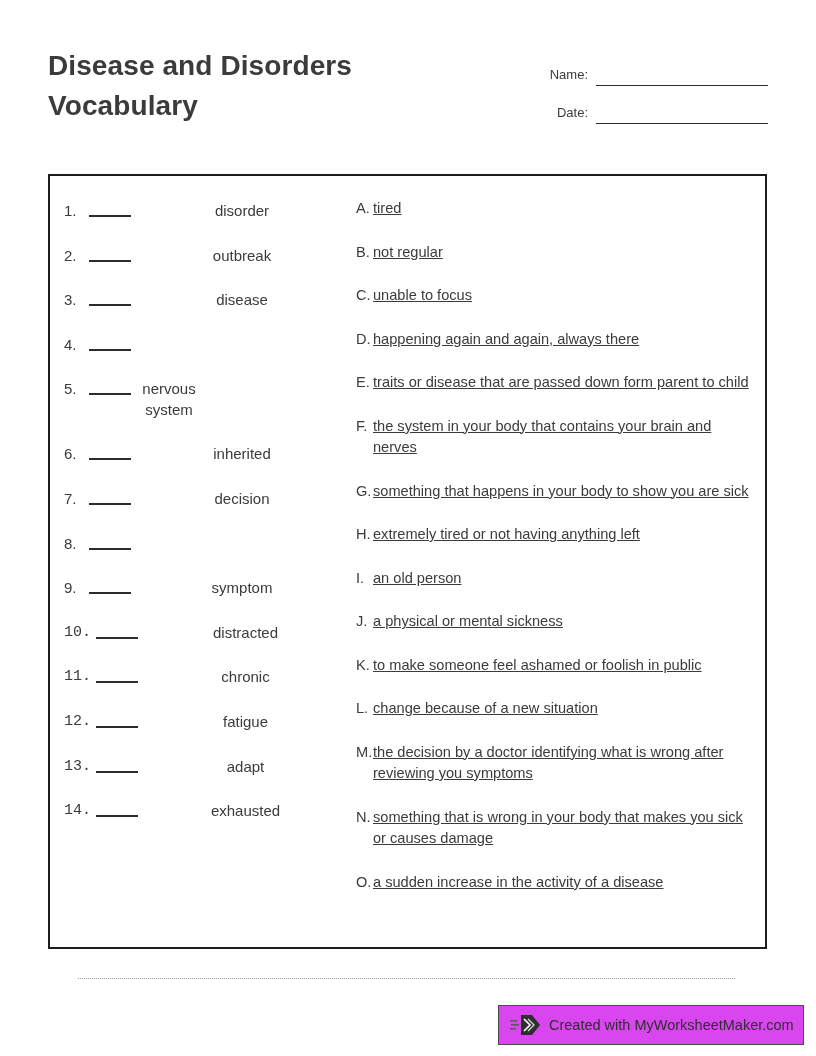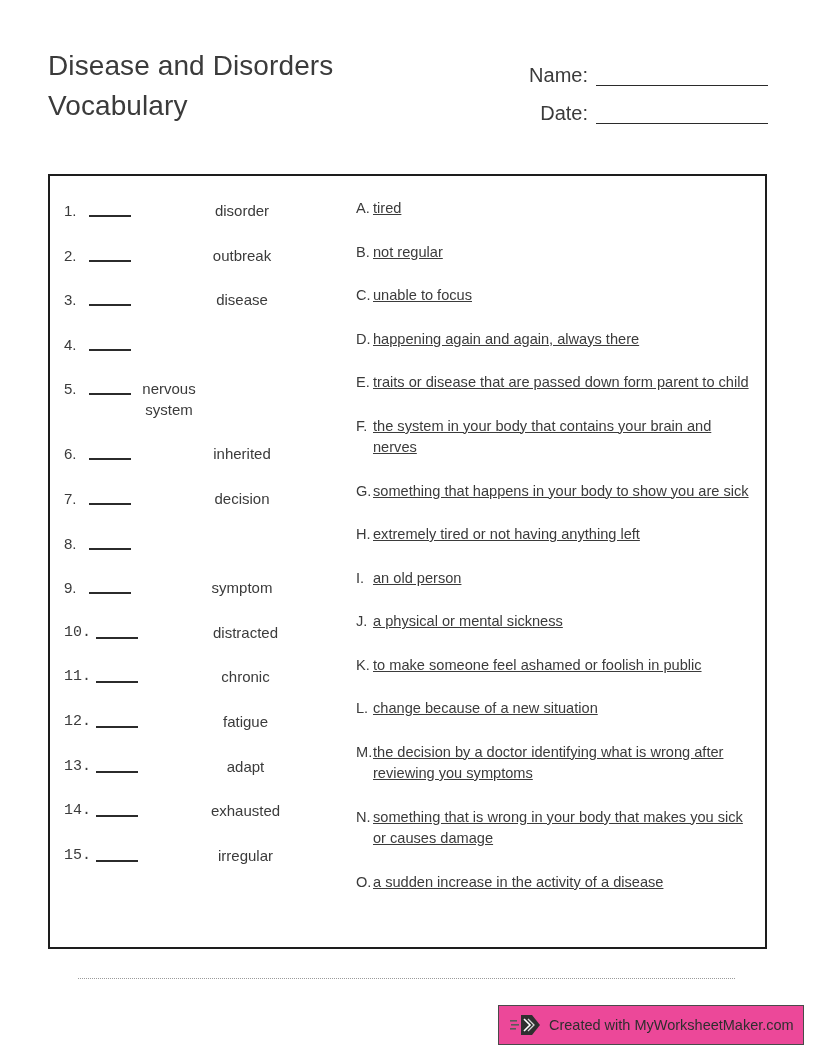--- a/index.html
+++ b/index.html
@@ -23,38 +23,38 @@
     width: 816px;
     height: 150px;
   }
   .worksheet-title {
     position: absolute;
     left: 48px;
     top: 46px;
     width: 430px;
     font-size: 28px;
     line-height: 40px;
-    font-weight: 400;
+    font-weight: 700;
     color: #3b3b3b;
     letter-spacing: 0.1px;
   }
   .namedate {
     position: absolute;
     right: 48px;
     top: 48px;
     width: 282px;
   }
   .nd-row {
     display: flex;
     align-items: flex-end;
     justify-content: flex-end;
     height: 38px;
   }
   .nd-label {
-    font-size: 20px;
+    font-size: 13px;
     color: #3b3b3b;
     padding-right: 8px;
     white-space: nowrap;
     line-height: 22px;
   }
   .nd-line {
     width: 172px;
     border-bottom: 1.6px solid #2b2b2b;
     height: 20px;
   }
@@ -149,21 +149,21 @@
   .footer-badge {
     position: absolute;
     left: 498px;
     top: 1005px;
     width: 306px;
     height: 40px;
     border: 1.5px solid #4a4a4a;
     box-sizing: border-box;
     display: flex;
     align-items: center;
-    background: #ec4899;
+    background: #d946ef;
   }
   .badge-logo {
     flex: 0 0 auto;
     width: 34px;
     height: 26px;
     margin-left: 11px;
     margin-right: 5px;
     position: relative;
   }
   .badge-text {
@@ -276,25 +276,20 @@
         <span class="term-blank"></span>
         <span class="term-word">adapt</span>
       </div>
 
       <div class="term-row">
         <span class="term-num wide">14.</span>
         <span class="term-blank"></span>
         <span class="term-word">exhausted</span>
       </div>
 
-      <div class="term-row">
-        <span class="term-num wide">15.</span>
-        <span class="term-blank"></span>
-        <span class="term-word">irregular</span>
-      </div>
 
     </div>
 
     <div class="defs">
 
       <div class="def-row">
         <span class="def-letter">A.</span>
         <span class="def-text">tired</span>
       </div>
 

